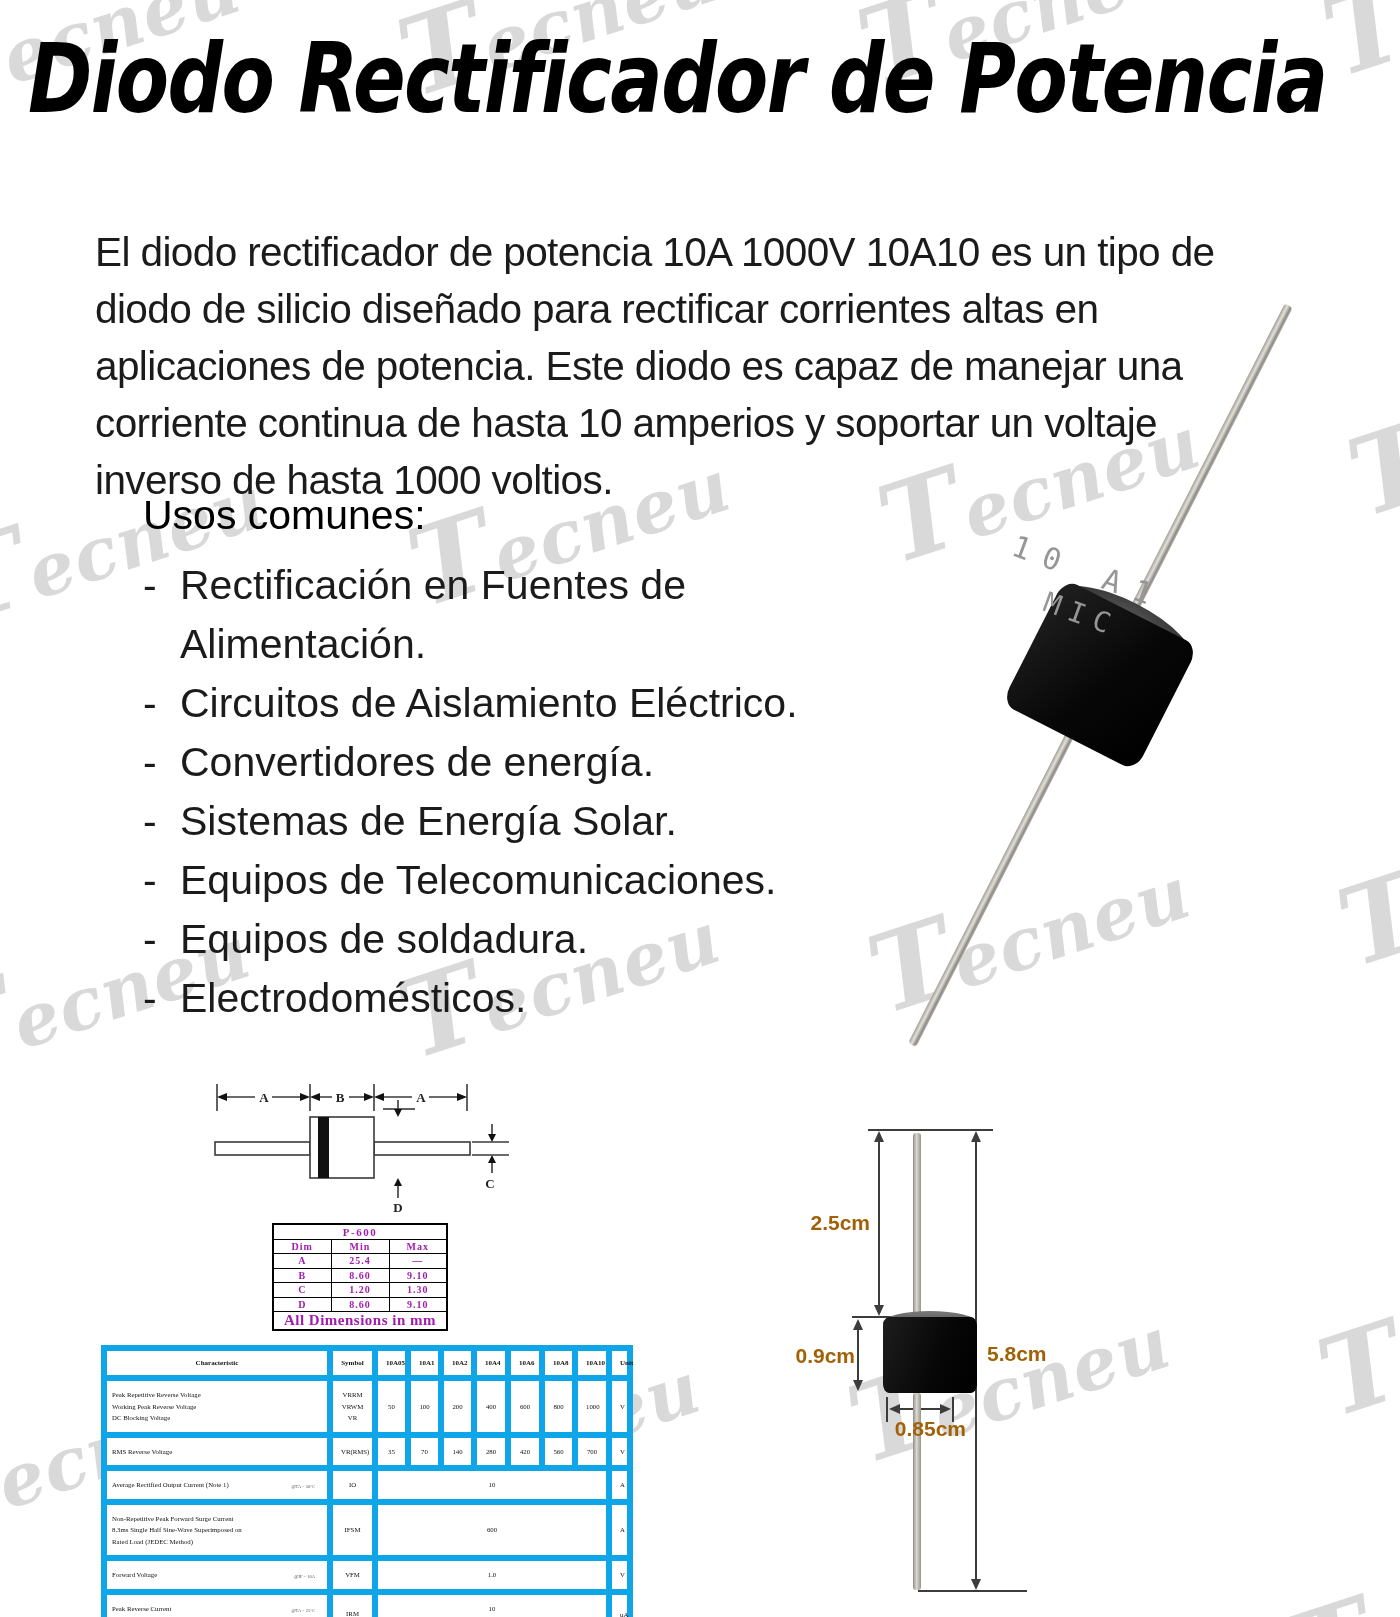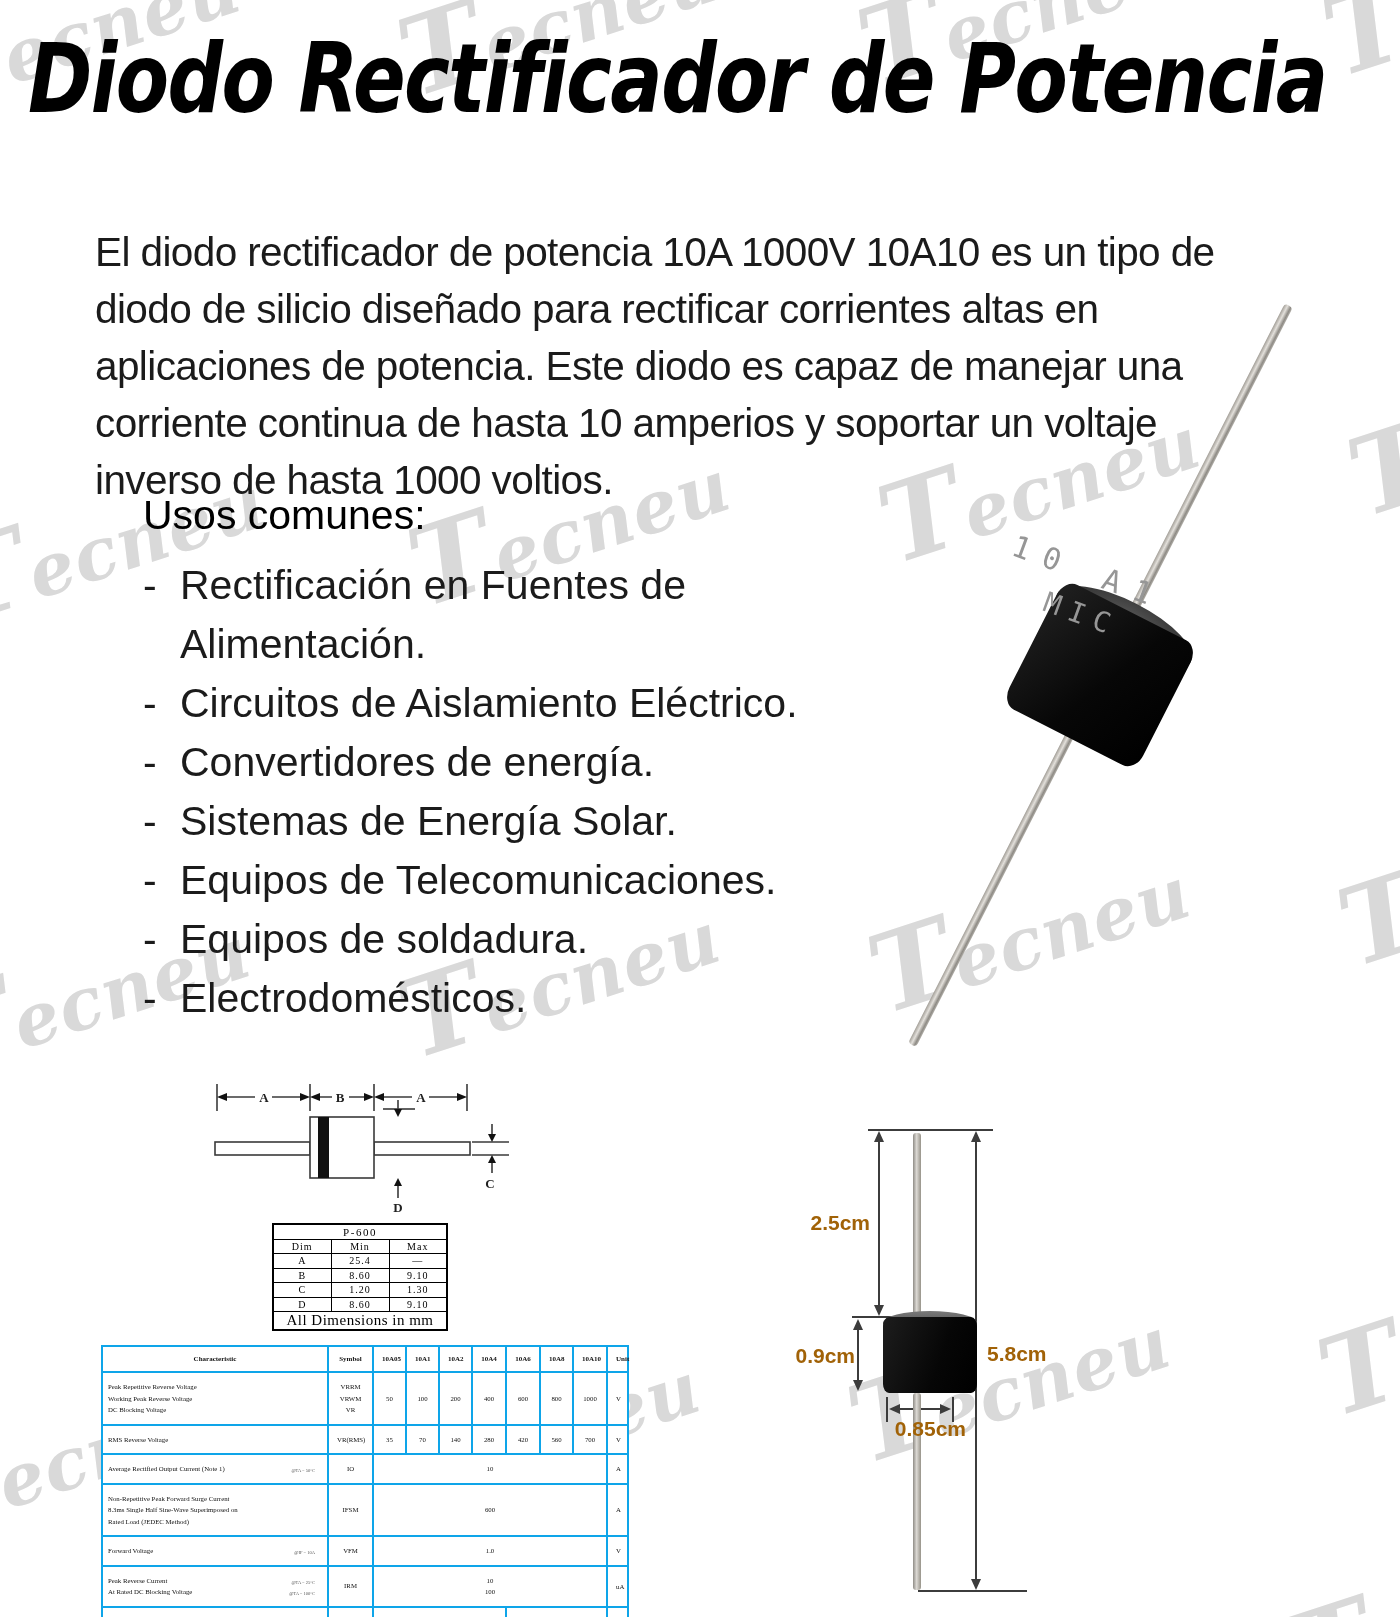--- a/index.html
+++ b/index.html
@@ -40,31 +40,31 @@
   .mark{position:absolute;color:#969696;font-family:"DejaVu Sans Mono",monospace;transform:rotate(-7deg)}
   .mark1{left:-62px;top:-34px;font-size:30px;letter-spacing:14px}
   .mark2{left:-8px;top:8px;font-size:28px;letter-spacing:9px}
 
   
   .outline-svg{position:absolute;left:195px;top:1040px;z-index:1}
   .outline-svg text{font-family:"Liberation Serif",serif;font-weight:bold;font-size:13px;fill:#222}
 
   
   .pkg-table{position:absolute;left:272px;top:1223px;width:176px;z-index:1;border-collapse:collapse;
-             border:2px solid #000;font-family:"Liberation Serif",serif;font-weight:normal;color:#000000;
+             border:2px solid #000;font-family:"Liberation Serif",serif;font-weight:bold;color:#a21caf;
              table-layout:fixed;background:#fff}
   .pkg-table td{border:1px solid #000;text-align:center;height:13.5px;font-size:10px;letter-spacing:1px;padding:0}
   .pkg-table .pkg-title{font-size:11px;letter-spacing:1.5px}
   .pkg-table .pkg-footer{font-size:15px;letter-spacing:.5px}
 
   
   .spec-table{position:absolute;left:101px;top:1345px;width:526px;z-index:1;border-collapse:collapse;
               border:2px solid #000;table-layout:fixed;background:#fff;
               font-family:"Liberation Serif",serif;color:#111}
-  .spec-table th,.spec-table td{border:2px solid #0ea5e9;padding:8px;text-align:center;font-weight:normal}
+  .spec-table th,.spec-table td{border:6px solid #0ea5e9;padding:8px;text-align:center;font-weight:normal}
   .spec-table th{font-weight:bold;font-size:7px}
   .spec-table td{font-size:6.8px}
   .spec-table .char{text-align:left;padding-left:5px}
   .spec-table .line{line-height:11.5px;position:relative;white-space:nowrap}
   .spec-table .note{position:absolute;right:4px;top:2px;font-size:4.5px;color:#555;letter-spacing:0}
   .spec-table .vline{line-height:11px}
 
   
   .dim-photo{position:absolute;left:760px;top:1060px;width:620px;height:557px;z-index:1}
   .dim-photo svg{position:absolute;left:0;top:0}

